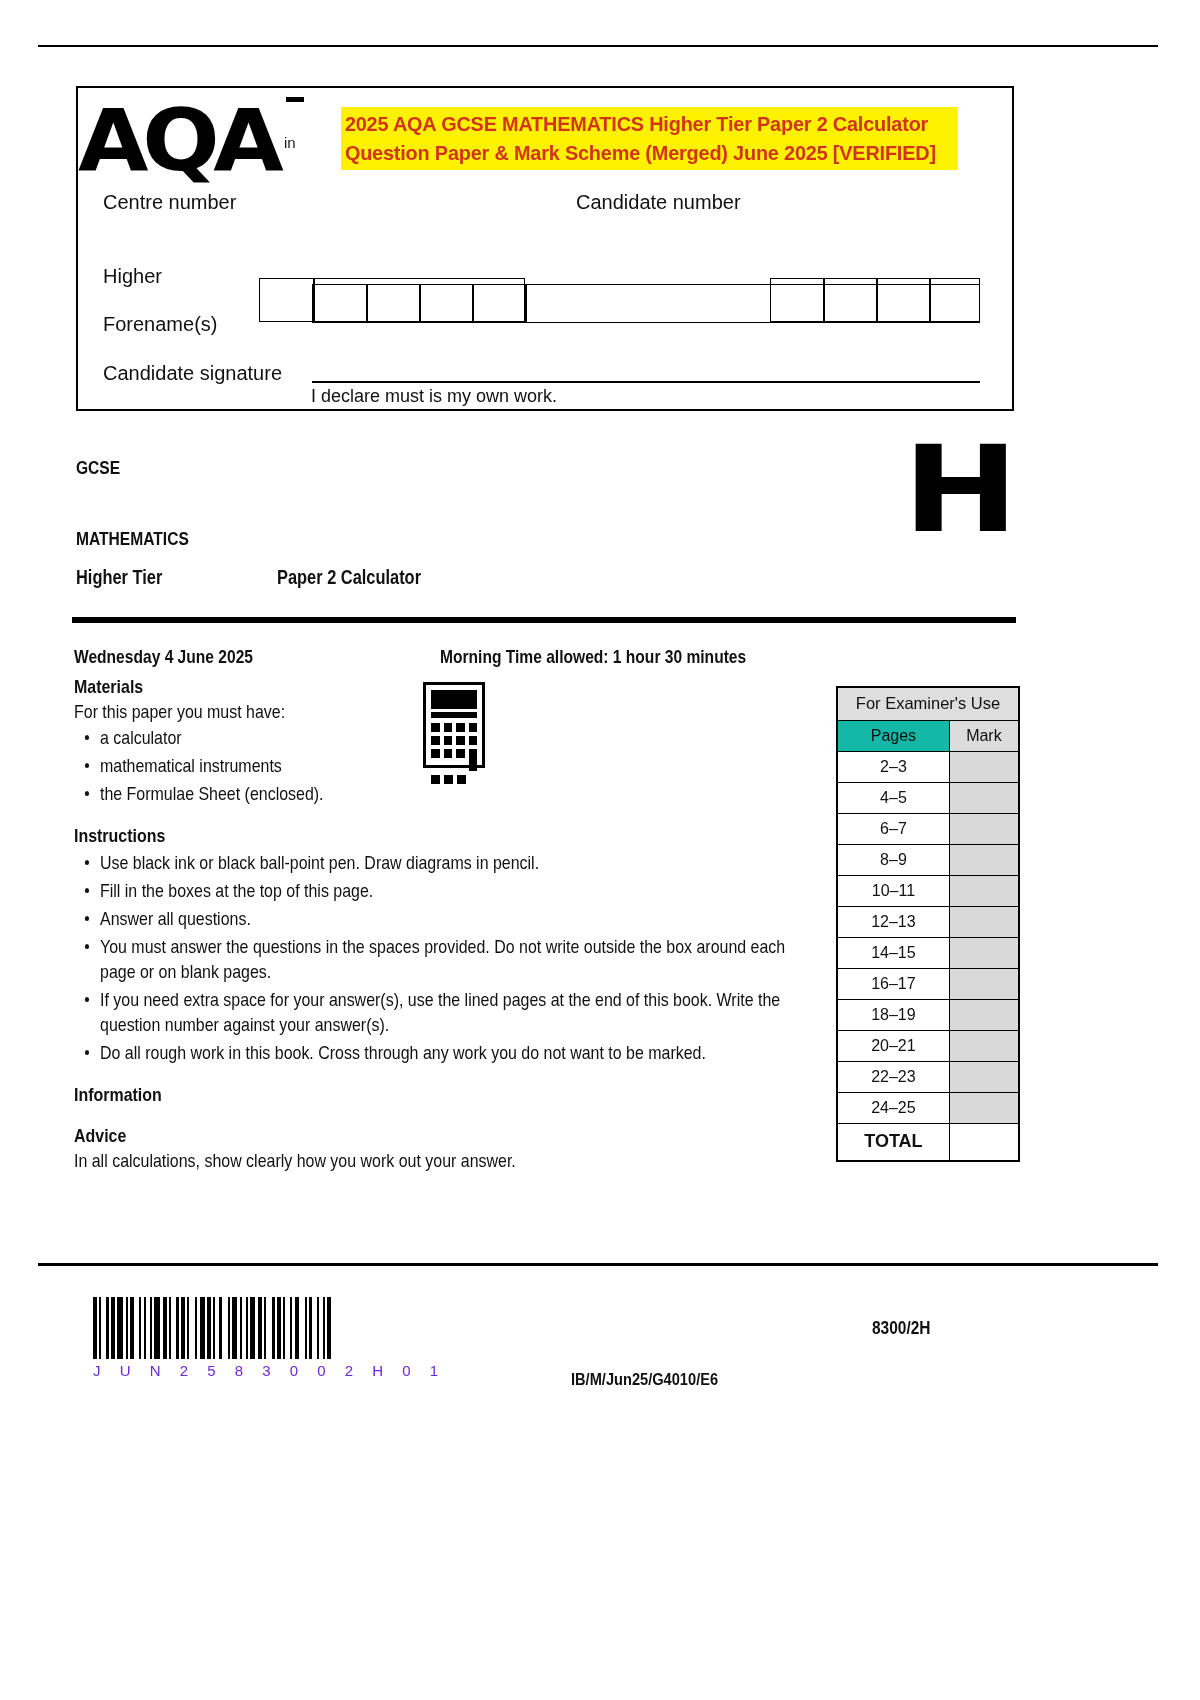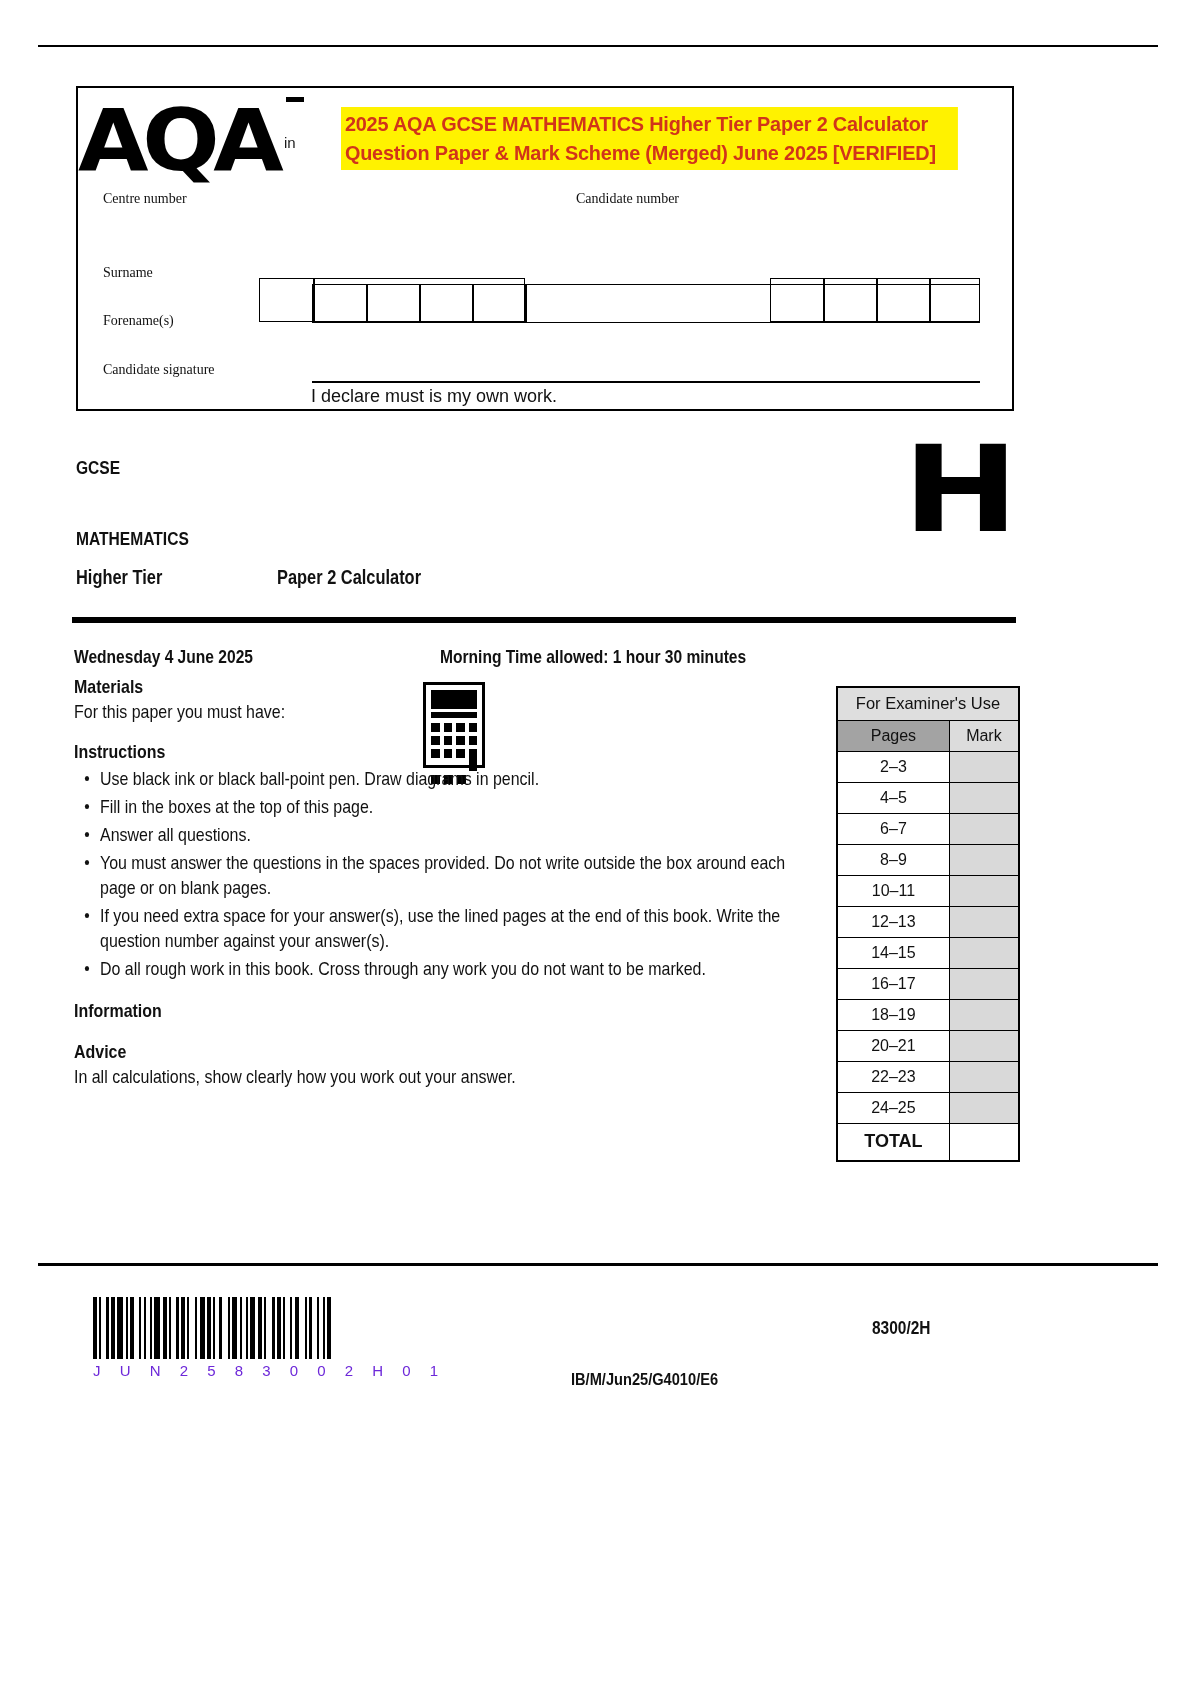--- a/index.html
+++ b/index.html
@@ -76,23 +76,22 @@
     line-height: 29px;
     letter-spacing: -0.2px;
     padding: 2px 2px 3px 4px;
     transform: scaleX(0.97);
     transform-origin: left top;
   }
 
   
   .field-label {
     position: absolute;
-    font-size: 14px;
+    font-size: 20px;
     color: #111;
-    font-family: Liberation Serif, serif;
   }
   #lbl-centre   { left: 103px; top: 191px; }
   #lbl-candno   { left: 576px; top: 191px; }
   #lbl-surname  { left: 103px; top: 265px; }
   #lbl-forename { left: 103px; top: 313px; }
   #lbl-signature{ left: 103px; top: 362px; }
 
   
   .boxrow { position: absolute; border: 1.6px solid #000; background: transparent; }
   #boxrow-a { left: 259px; top: 278px; width: 266px; height: 44px; }
@@ -244,21 +243,21 @@
     text-align: center;
     font-weight: 400;
     height: 31px;
     padding: 0;
   }
   #exam-table .hdr-span {
     background: #dedede;
     font-size: 16.5px;
     height: 33px;
   }
-  #exam-table .colhdr { background: #a3a3a3; }
+  #exam-table .colhdr { background: #14b8a6; }
   #exam-table .colhdr.mark { background: #dcdcdc; }
   #exam-table .markcell { background: #d9d9d9; }
   #exam-table .total-label { font-weight: 700; font-size: 18px; height: 38px; }
   #exam-table .total-mark { background: #fff; height: 38px; }
 
   
   #barcode {
     position: absolute;
     left: 93px; top: 1297px;
     width: 372px; height: 62px;
@@ -306,21 +305,21 @@
   <div id="aqa-bar"></div>
   <div id="aqa-sub">in</div>
 
   <div id="hl-title">
     <div>2025 AQA GCSE MATHEMATICS Higher Tier Paper 2 Calculator</div>
     <div>Question Paper &amp; Mark Scheme (Merged) June 2025 [VERIFIED]</div>
   </div>
 
   <div class="field-label" id="lbl-centre">Centre number</div>
   <div class="field-label" id="lbl-candno">Candidate number</div>
-  <div class="field-label" id="lbl-surname">Surname</div>
+  <div class="field-label" id="lbl-surname">Higher</div>
   <div class="field-label" id="lbl-forename">Forename(s)</div>
   <div class="field-label" id="lbl-signature">Candidate signature</div>
 
   <div class="boxrow" id="boxrow-a">
     <div class="vline" style="left:53px;  top:0; height:100%"></div>
   </div>
   <div class="boxrow" id="boxrow-b">
     <div class="vline" style="left:53px;  top:0; height:100%"></div>
     <div class="vline" style="left:106px; top:0; height:100%"></div>
     <div class="vline" style="left:159px; top:0; height:100%"></div>
@@ -371,20 +370,25 @@
       <div class="calc-key"></div>
         <div class="calc-key"></div>
         <div class="calc-key"></div>
     </div>
   </div>
 
   <div id="left-col">
 
     <div class="sec-head">Materials</div>
     <div class="sec-line">For this paper you must have:</div>
+    <ul class="bullets">
+      <li>a calculator</li>
+      <li>mathematical instruments</li>
+      <li>the Formulae Sheet (enclosed).</li>
+    </ul>
 
     <div class="gap"></div>
     <div class="sec-head">Instructions</div>
     <ul class="bullets">
       <li>Use black ink or black ball-point pen.  Draw diagrams in pencil.</li>
       <li>Fill in the boxes at the top of this page.</li>
       <li>Answer all questions.</li>
       <li style="white-space:normal;">You must answer the questions in the spaces provided.  Do not write outside the box around each page or on blank pages.</li>
       <li style="white-space:normal;">If you need extra space for your answer(s), use the lined pages at the end of this book. Write the question number against your answer(s).</li>
       <li>Do all rough work in this book.  Cross through any work you do not want to be marked.</li>

